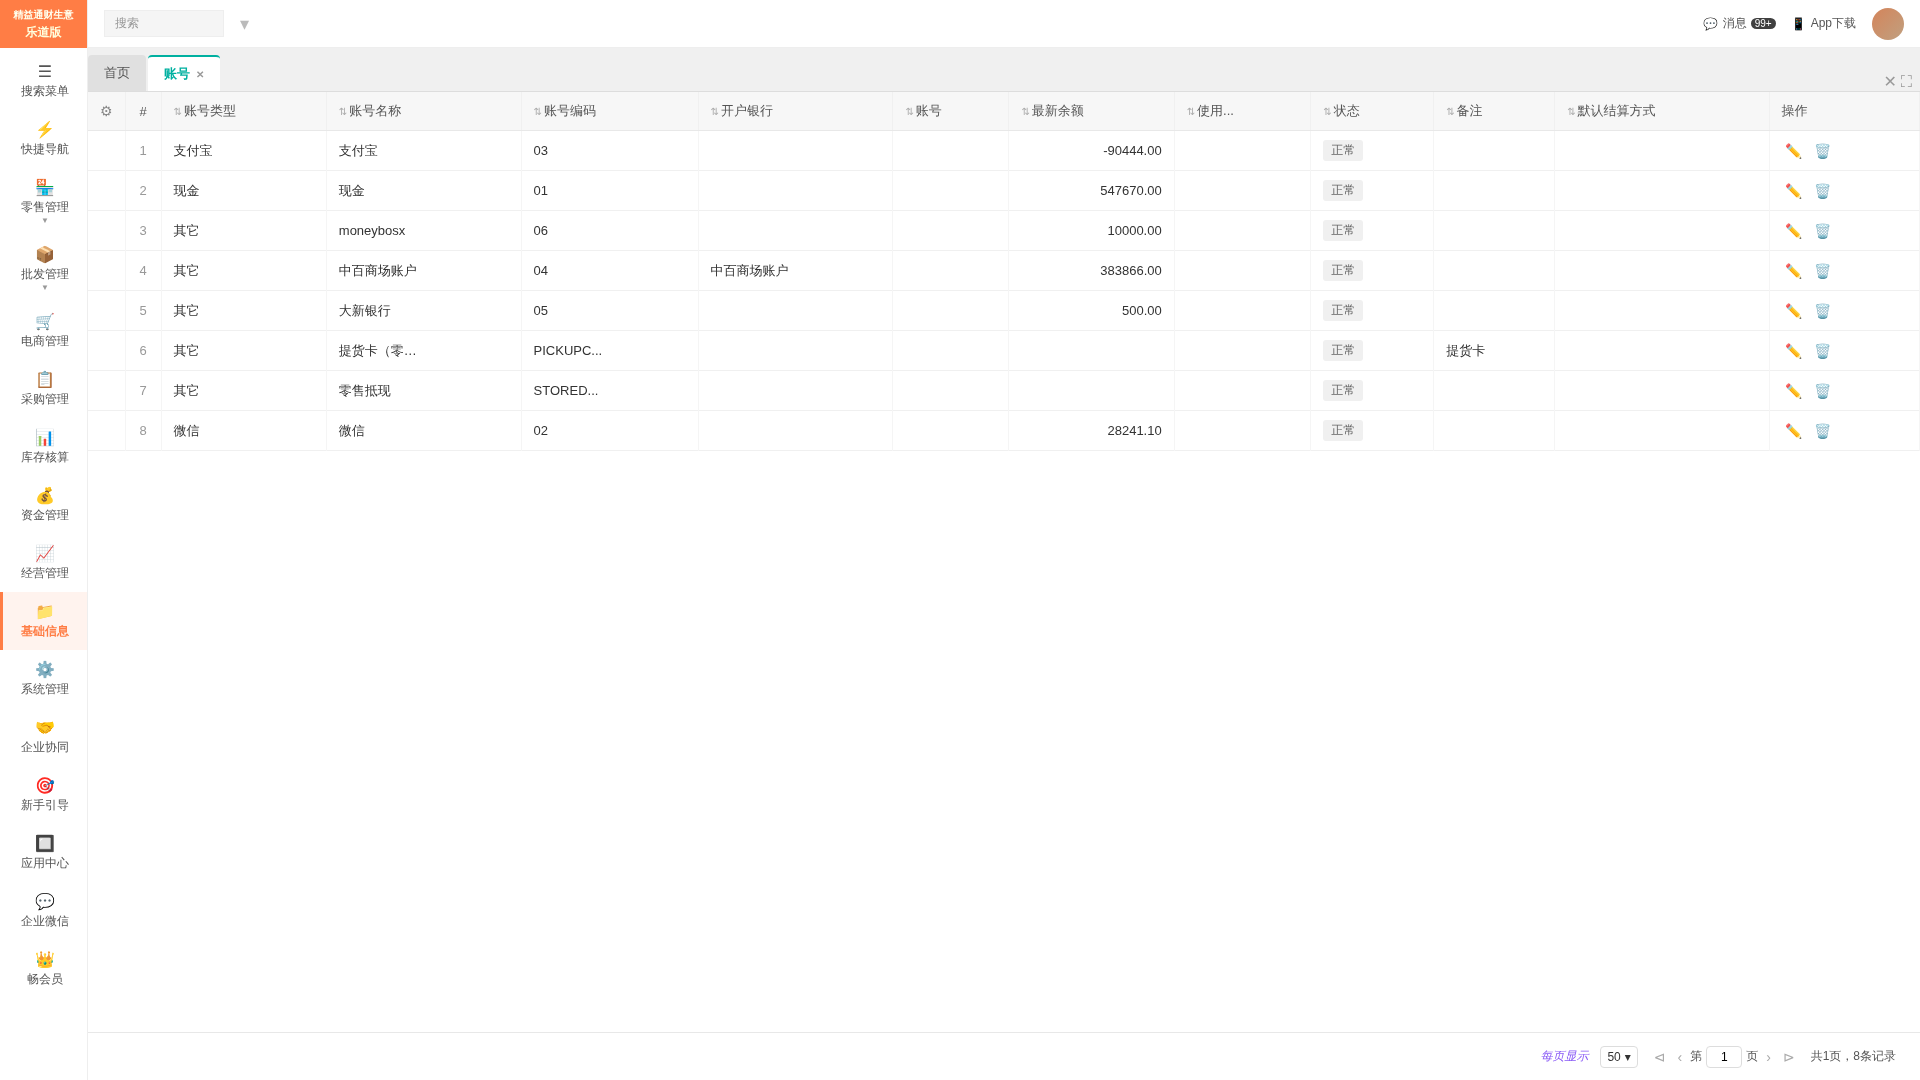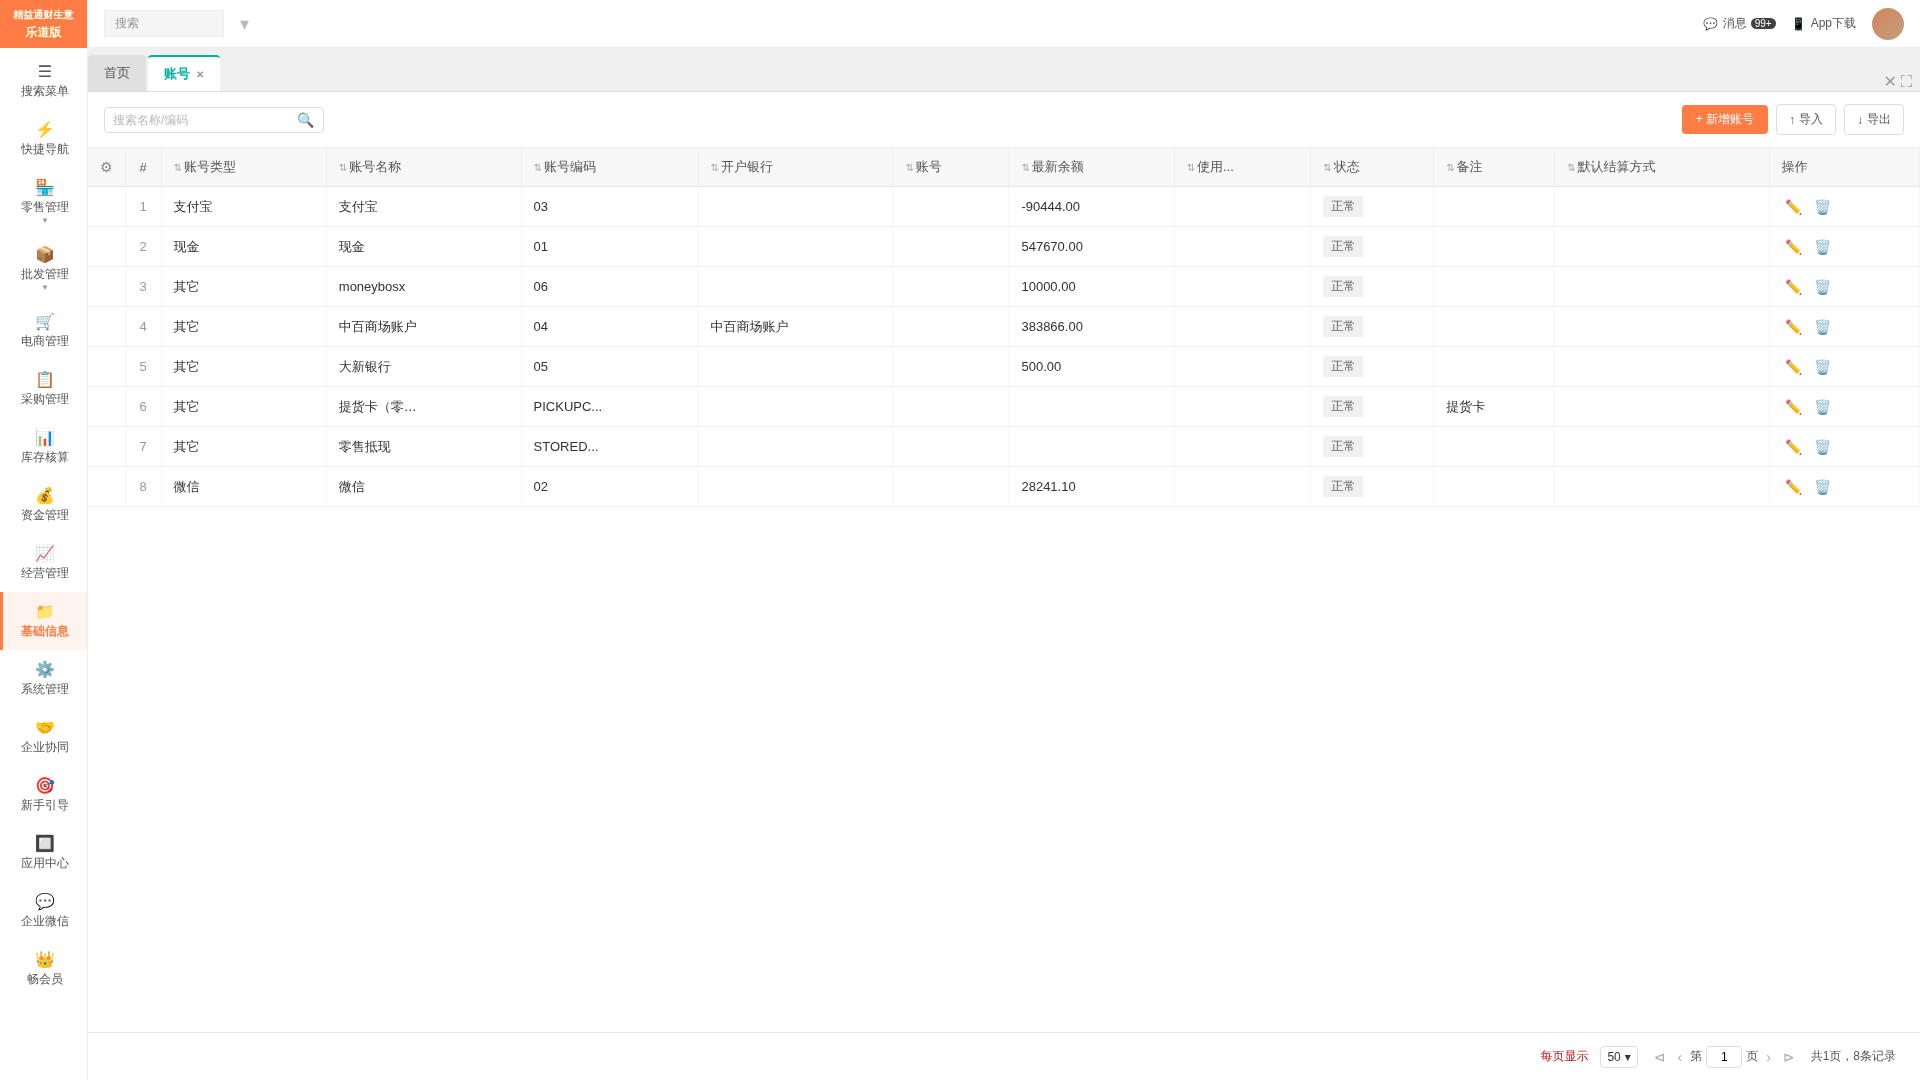--- a/index.html
+++ b/index.html
@@ -252,35 +252,35 @@
     }
     .action-btn {
       background: none;
       border: none;
       cursor: pointer;
       font-size: 14px;
       color: #888;
       padding: 2px 4px;
     }
     .row-num { color: #999; text-align: center; }
-    td.num-col { }
+    td.num-col { text-align: right; }
 
     
     .pagination-bar {
       height: 48px;
       border-top: 1px solid #e8e8e8;
       display: flex;
       align-items: center;
       justify-content: flex-end;
       padding: 0 24px;
       gap: 12px;
       flex-shrink: 0;
       background: #fff;
     }
-    .page-size-label { font-size: 12px; color: #b91c1c; }
+    .page-size-label { font-size: 12px; color: #8b5cf6; font-style: italic; }
     .page-size-select {
       border: 1px solid #ddd;
       border-radius: 4px;
       padding: 3px 6px;
       font-size: 12px;
       color: #333;
       display: flex;
       align-items: center;
       gap: 4px;
       cursor: pointer;
@@ -414,39 +414,20 @@
     </div>
     <div class="tab-spacer"></div>
     <div class="tab-controls">
       <button class="tab-ctrl-btn">✕</button>
       <button class="tab-ctrl-btn">⛶</button>
     </div>
   </div>
 
   <div class="content">
 
-    <div class="toolbar">
-      <div class="toolbar-left">
-        <div class="search-input-wrap">
-          <input type="text" placeholder="搜索名称/编码" style="">
-          <span class="search-icon">🔍</span>
-        </div>
-      </div>
-      <div class="toolbar-right">
-        <button class="btn-add">+ 新增账号</button>
-        <button class="btn-secondary">
-          <span>↑</span>
-          <span>导入</span>
-        </button>
-        <button class="btn-secondary">
-          <span>↓</span>
-          <span>导出</span>
-        </button>
-      </div>
-    </div>
 
     <div class="table-wrap">
       <table>
         <thead>
           <tr>
             <th style="width:36px;"><span class="col-settings">⚙</span></th>
             <th style="width:36px;text-align:center;">#</th>
             <th><span class="col-sort">⇅</span>账号类型</th>
             <th><span class="col-sort">⇅</span>账号名称</th>
             <th><span class="col-sort">⇅</span>账号编码</th>

